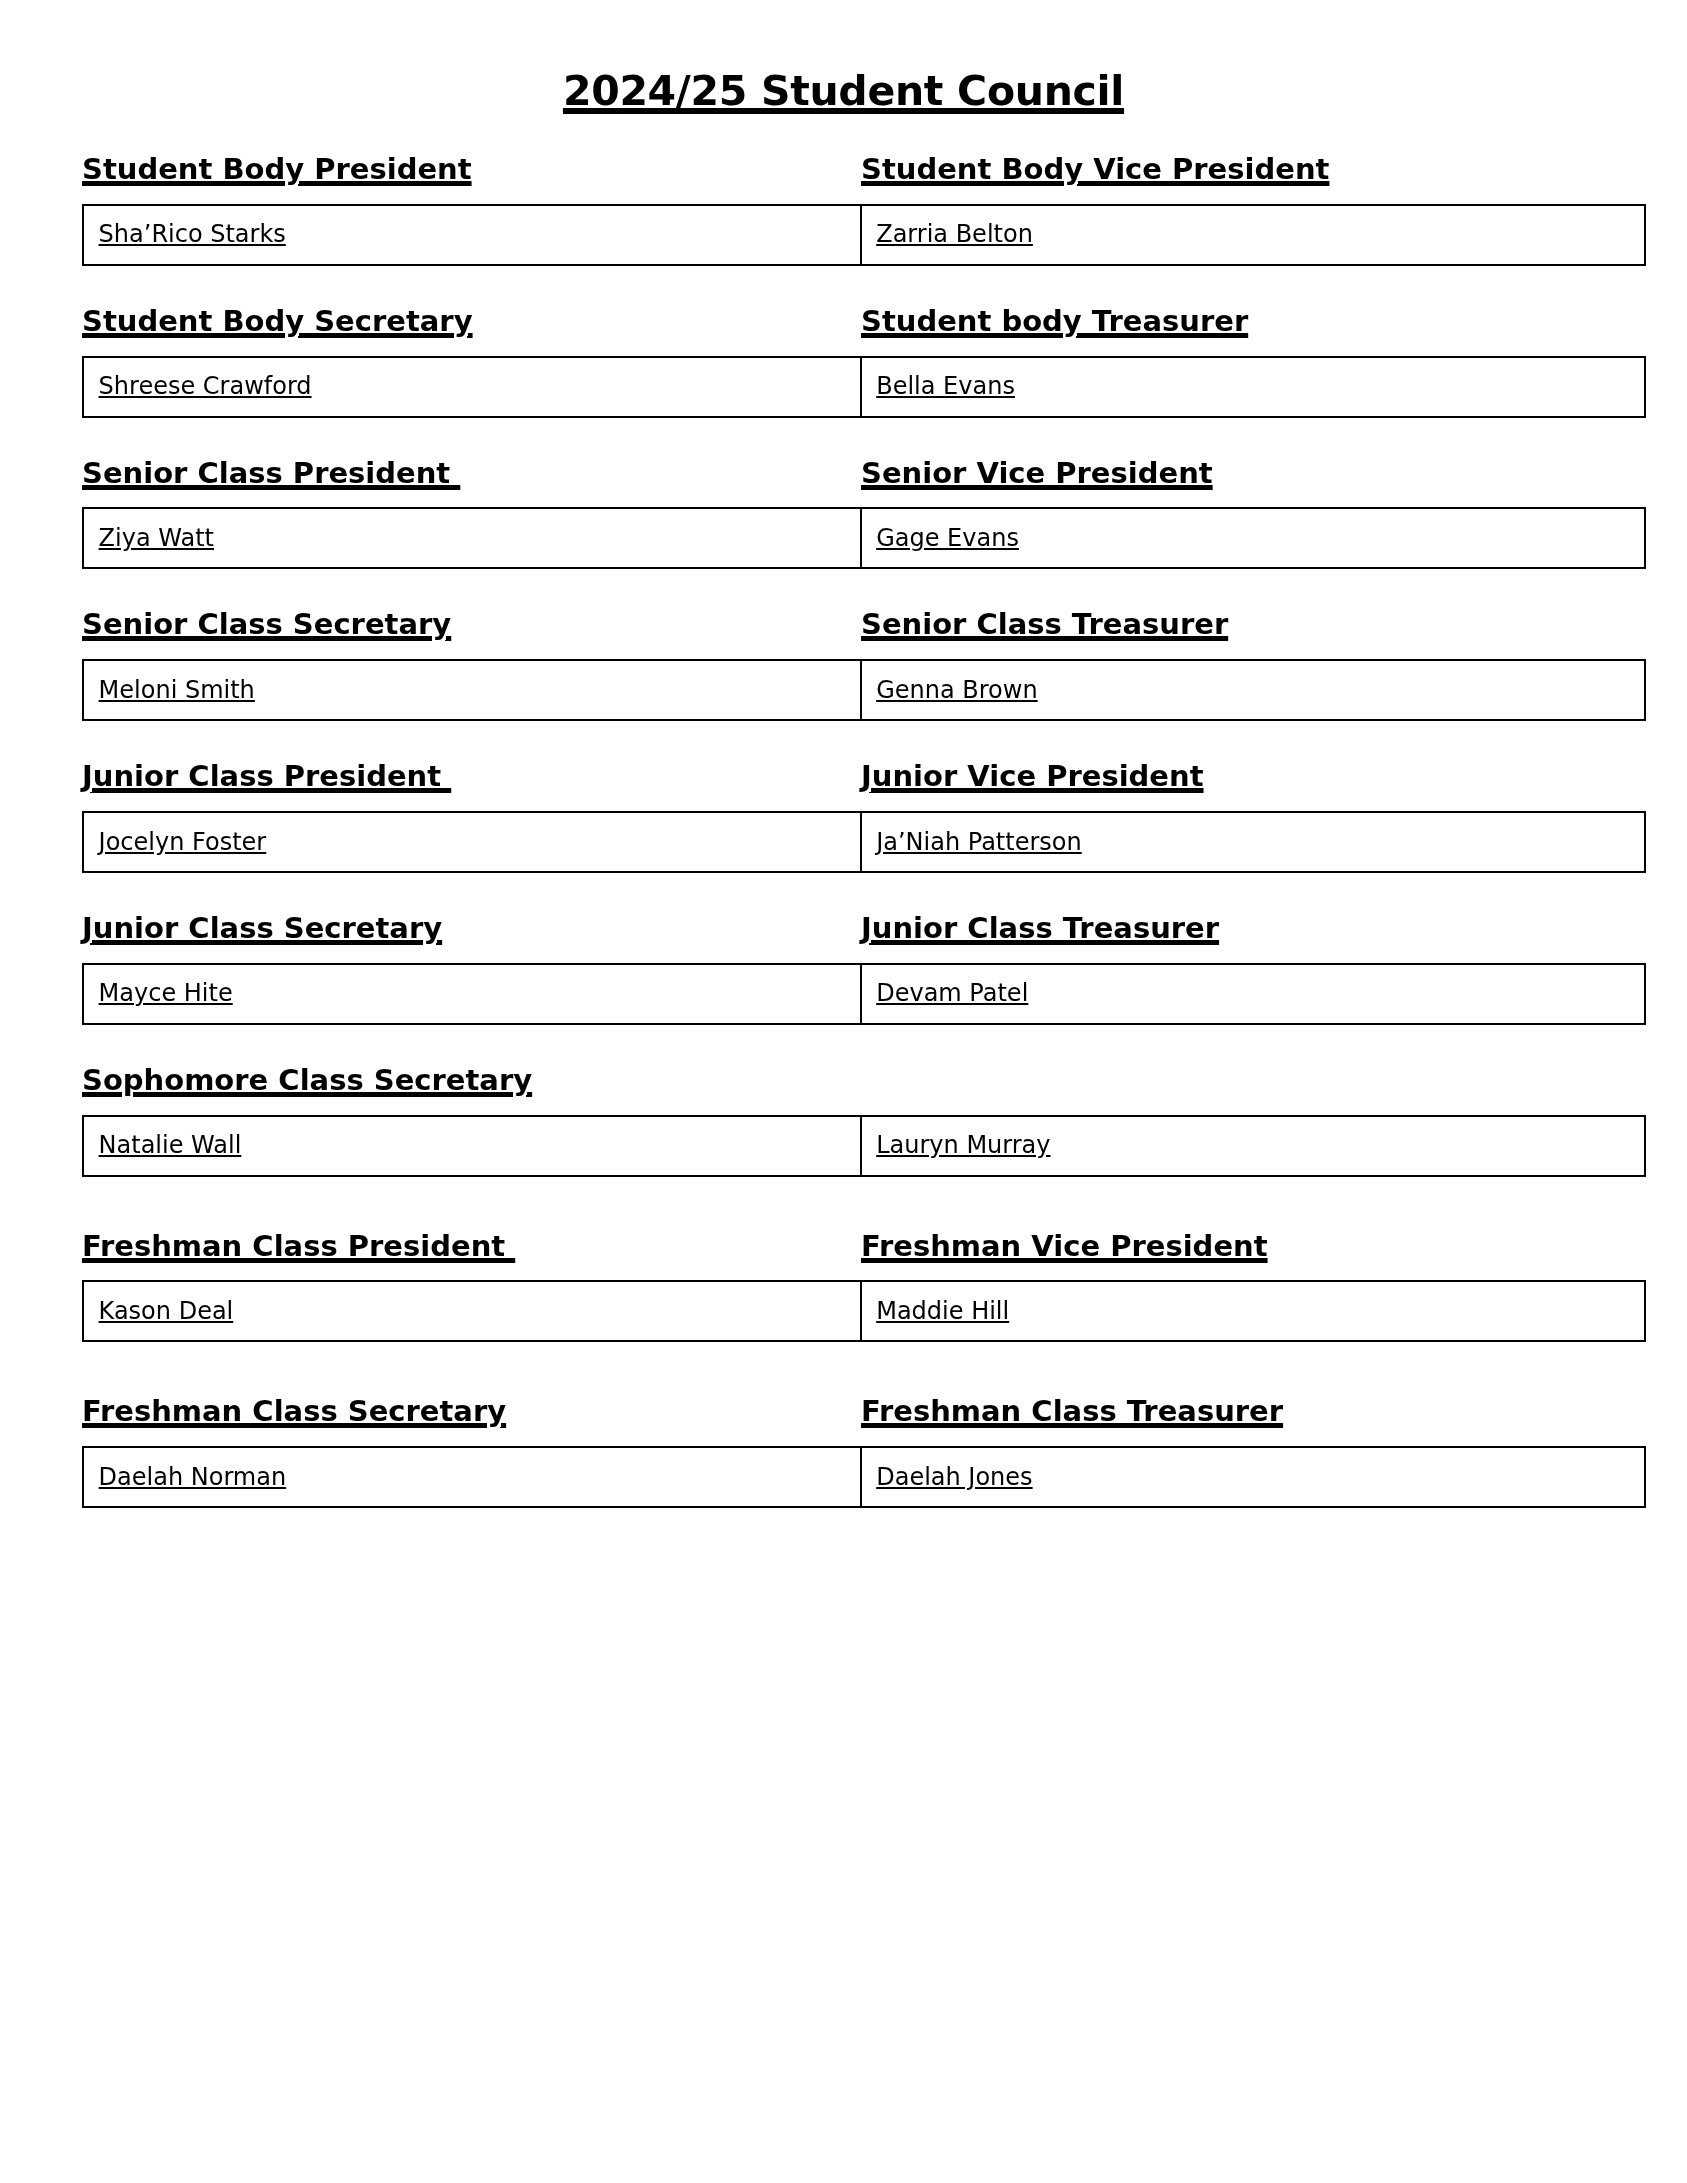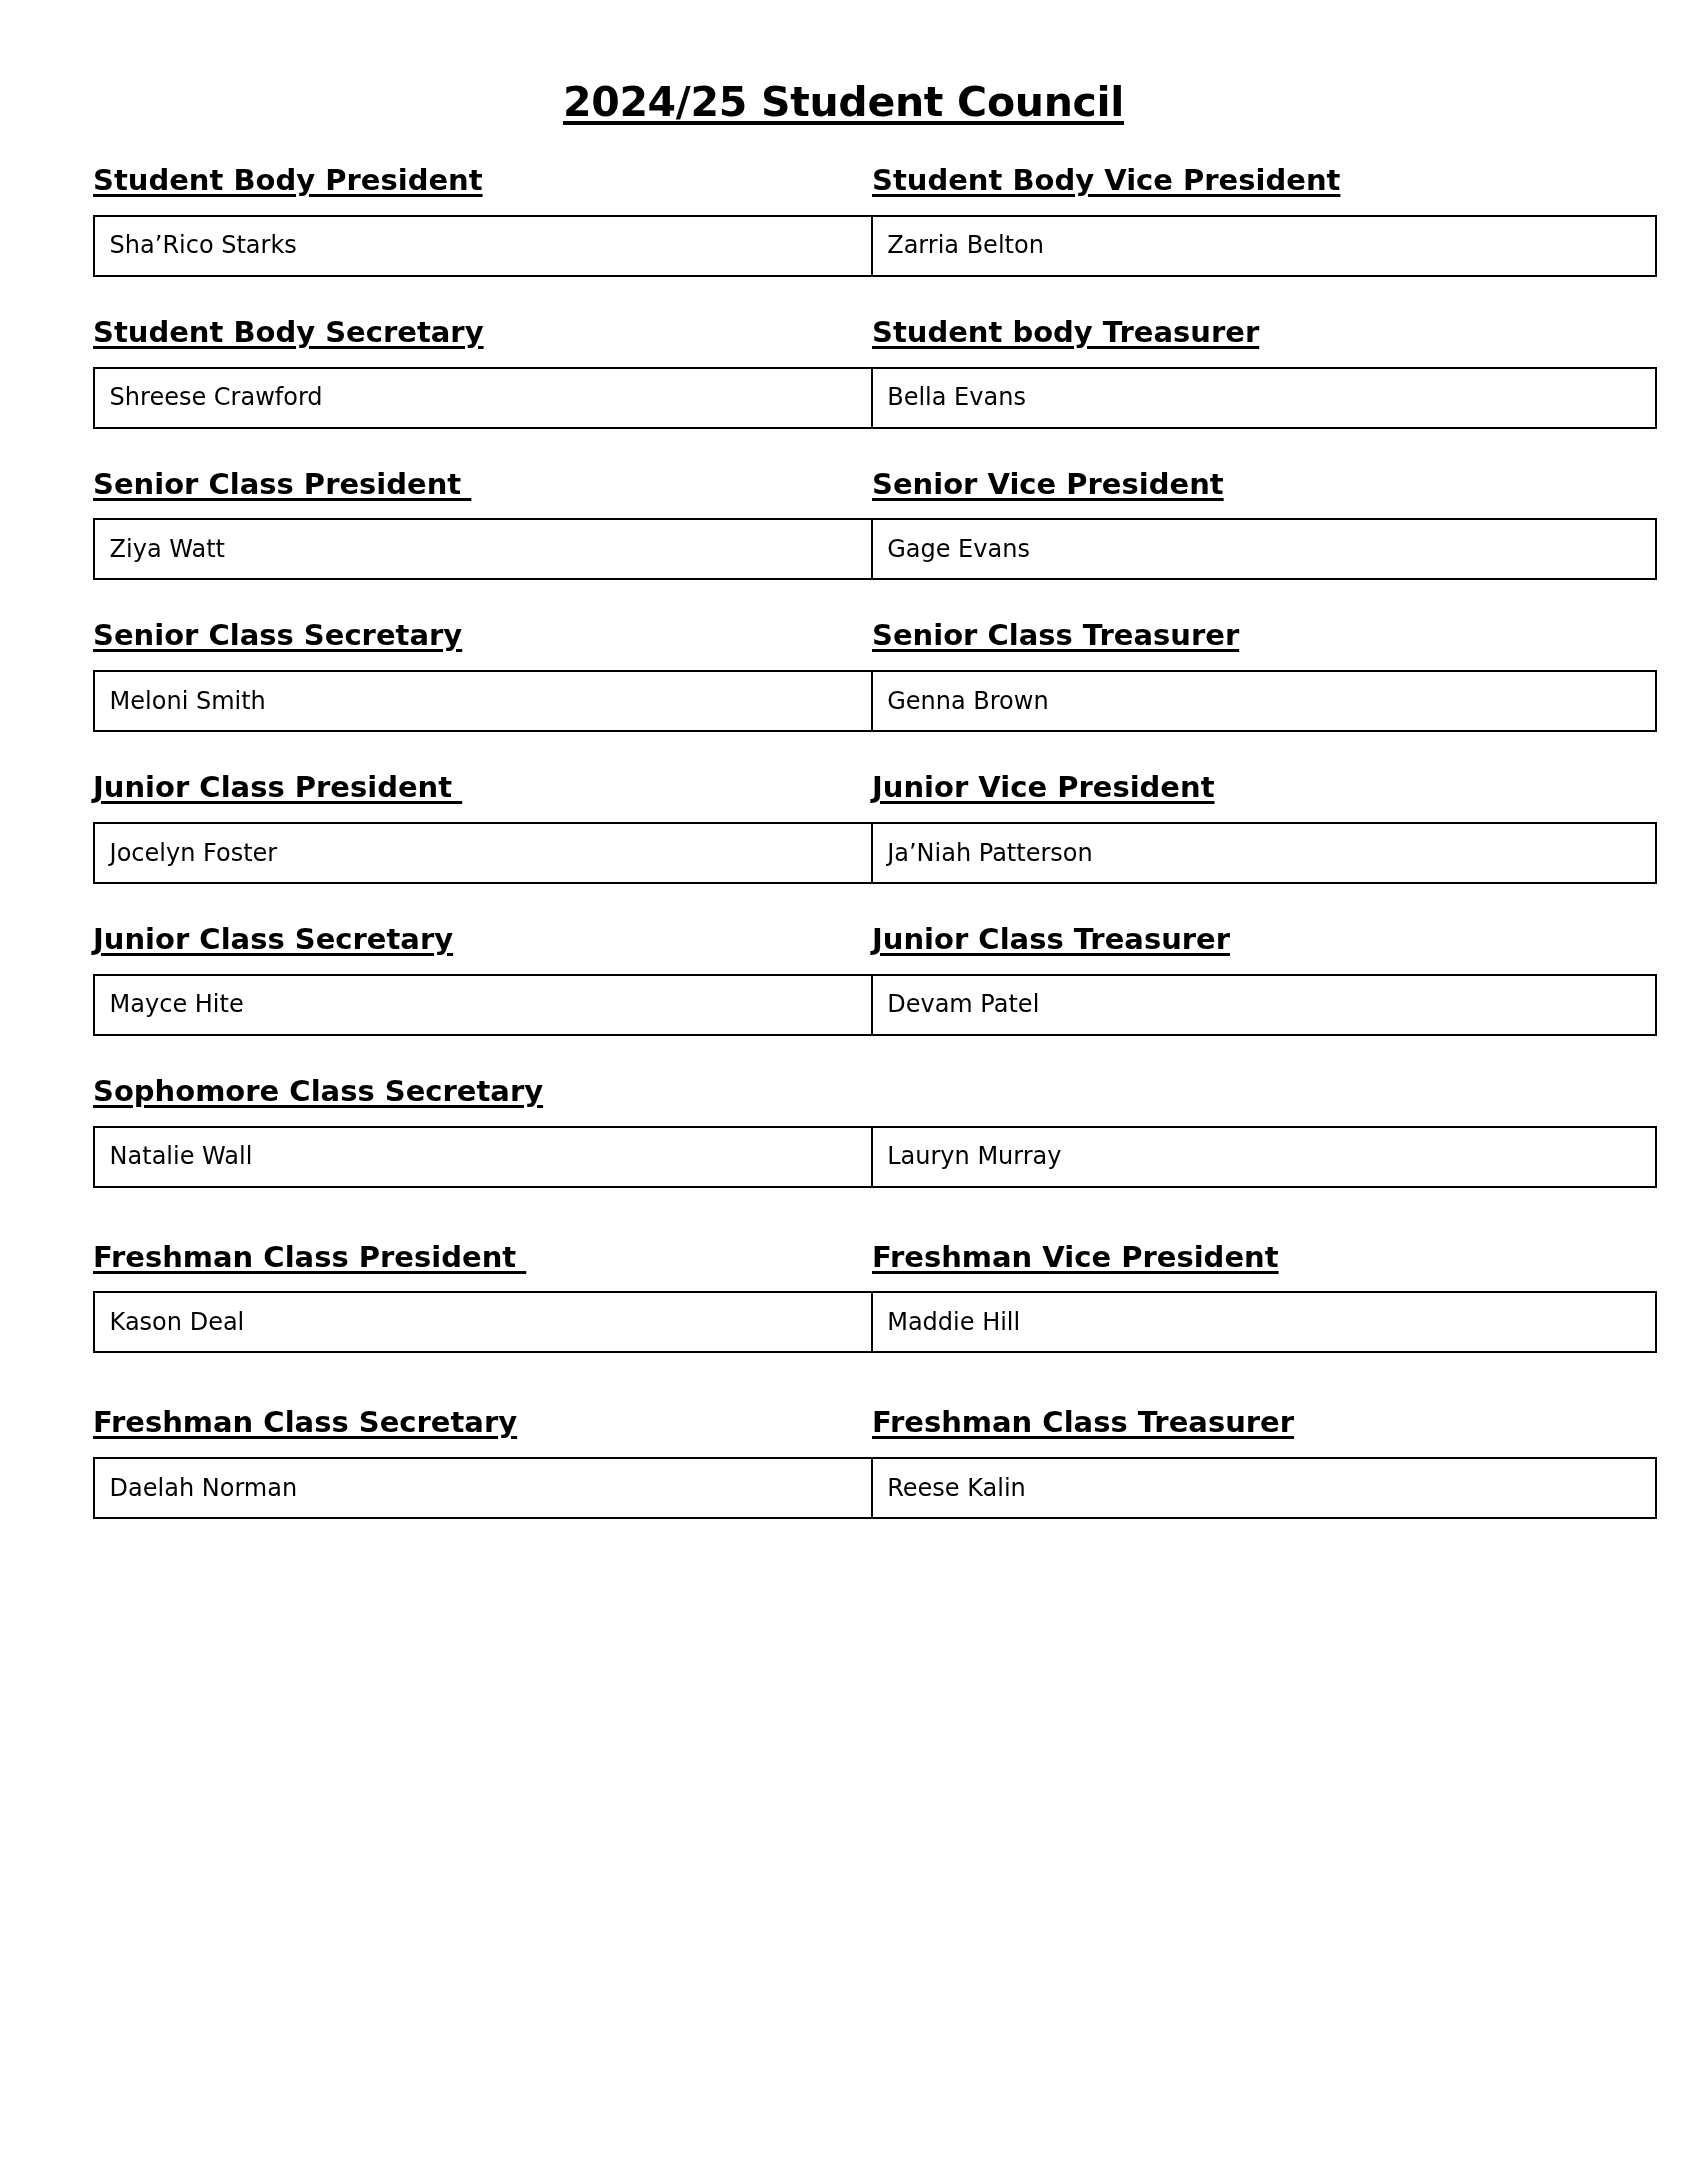--- a/index.html
+++ b/index.html
@@ -10,22 +10,23 @@
   body {
     font-family: "DejaVu Sans", sans-serif;
     color: #000000;
   }
   .page {
     position: relative;
     width: 1687px;
     height: 2183px;
     background: #ffffff;
     box-sizing: border-box;
-    padding: 16px;
+    padding: 5px;
     overflow: hidden;
+    text-decoration: underline;
   }
   .doc-title {
     text-align: center;
     font-size: 41px;
     font-weight: bold;
     letter-spacing: -0.3px;
     margin: 0;
     padding-top: 64px;
     line-height: 1.1;
   }
@@ -224,21 +225,21 @@
 
     <div class="section spaced">
       <div class="heading-row">
         <div class="heading-cell left"><span class="u">Freshman Class Secretary</span></div>
         <div class="heading-cell right"><span class="u">Freshman Class Treasurer</span></div>
       </div>
       <table class="name-table">
         <tbody>
             <tr>
           <td class="col-left">Daelah Norman</td>
-          <td class="col-right">Reese Kalin</td>
+          <td class="col-right">Daelah Jones</td>
         </tr>
       </tbody>
         </table>
     </div>
 
   </div>
 </div>
 
 
 </body></html>

